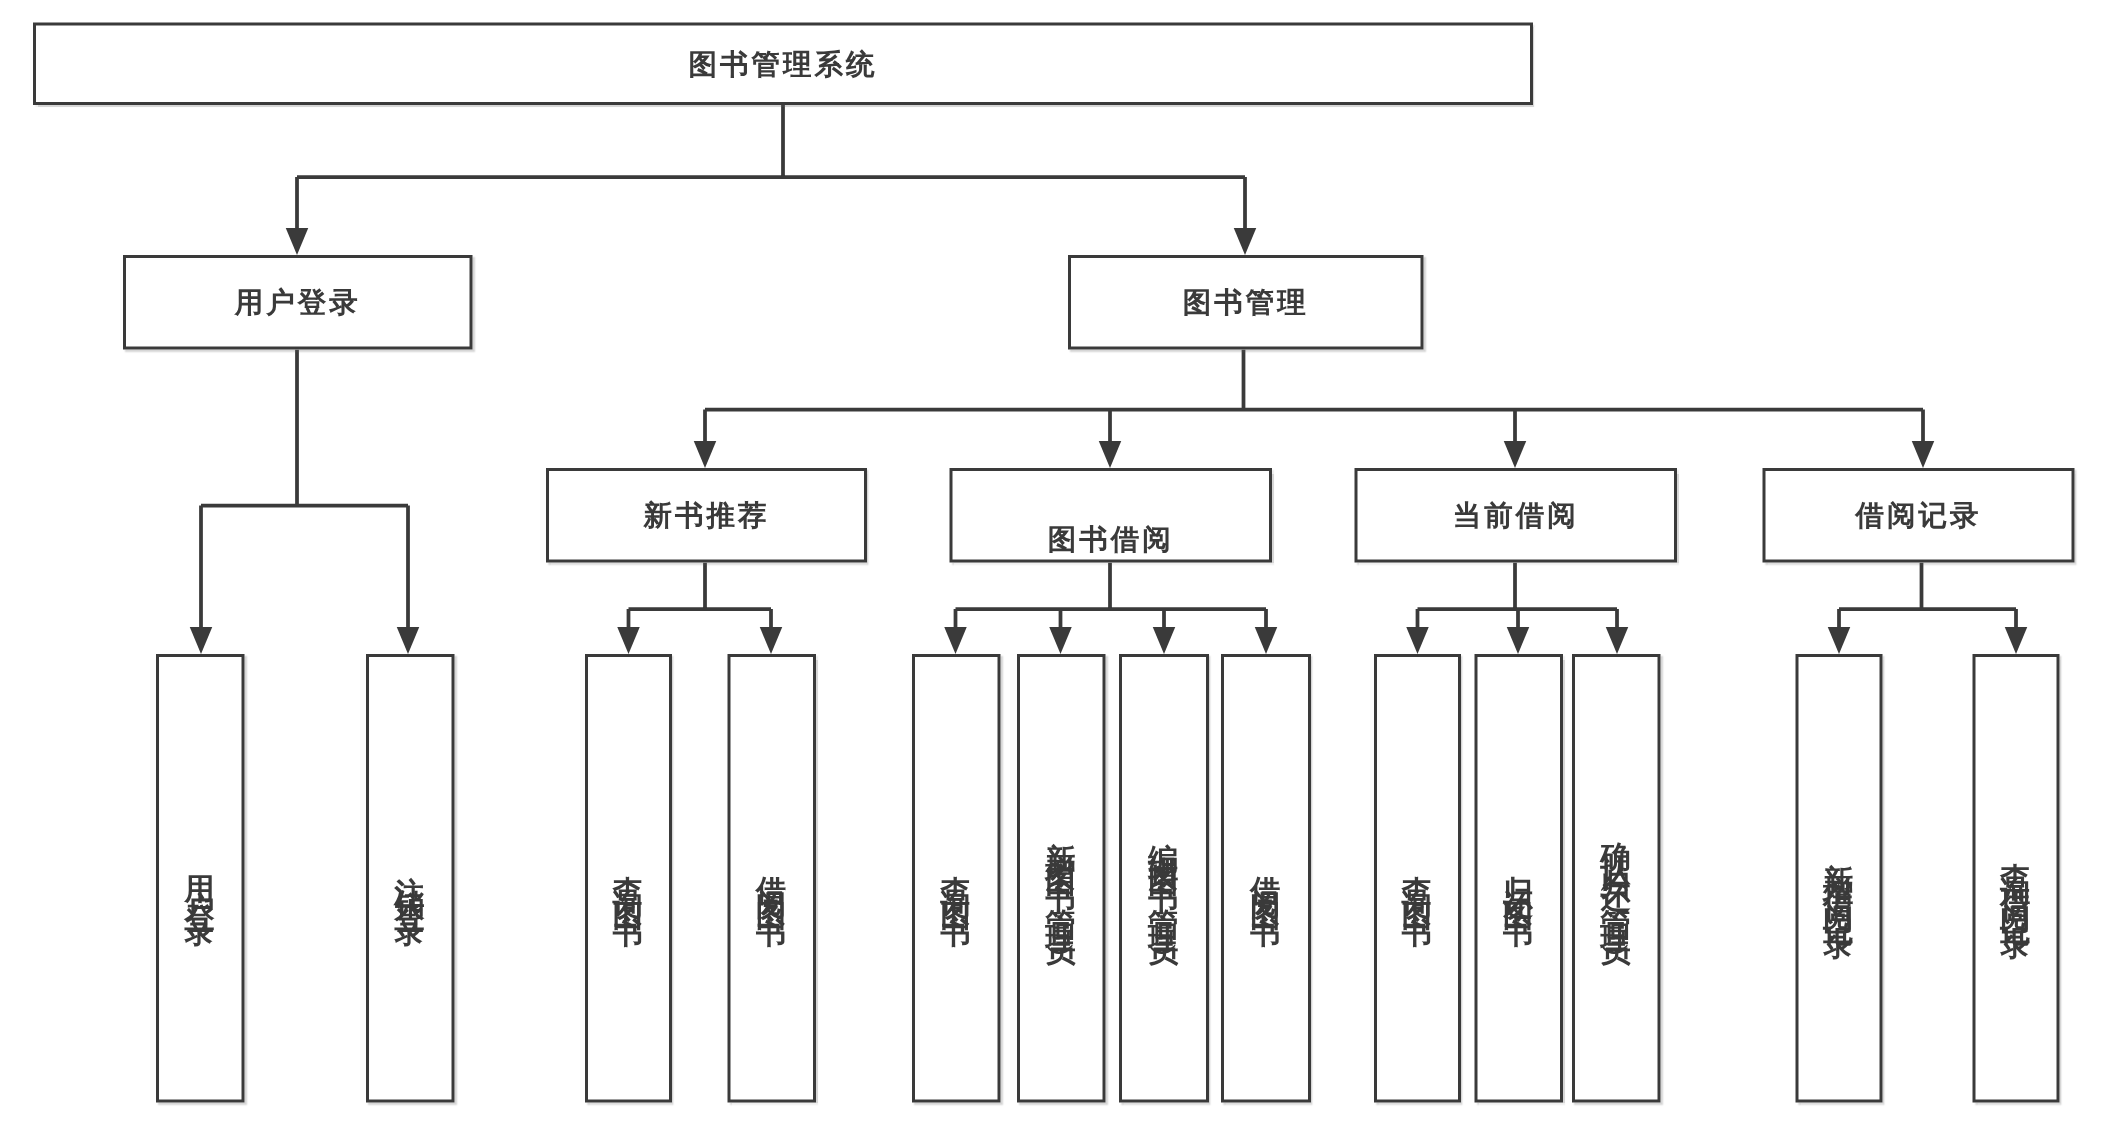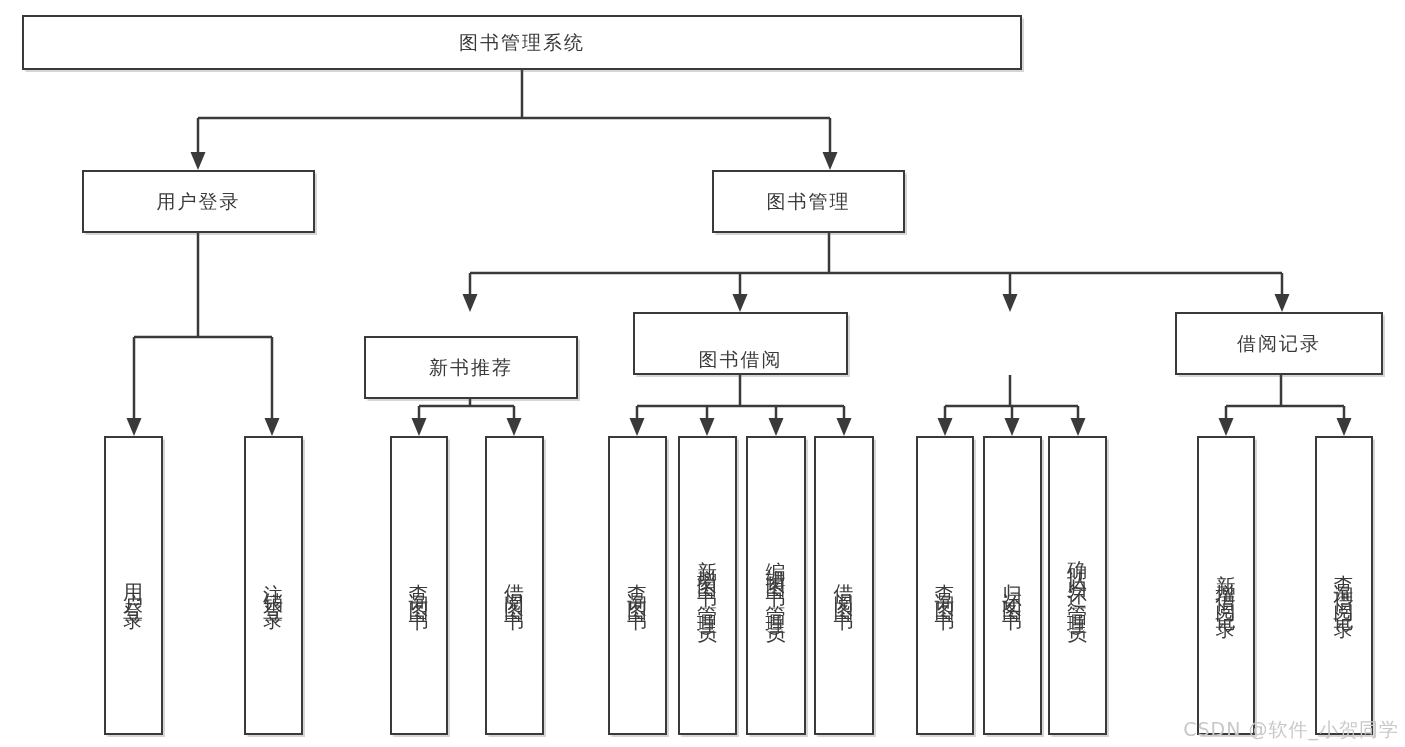--- a/index.html
+++ b/index.html
@@ -7,20 +7,21 @@
     padding: 0;
     background: #ffffff;
   }
   .stage {
     position: relative;
     width: 1405px;
     height: 747px;
     background: #ffffff;
     font-family: "DejaVu Sans", "Liberation Sans", sans-serif;
     overflow: hidden;
+    font-weight: bold;
   }
   svg.wires {
     position: absolute;
     left: 0; top: 0;
     width: 1405px;
     height: 747px;
   }
   svg.wires path {
     fill: none;
     stroke: #3a3a3a;
@@ -112,29 +113,32 @@
     </g>
   </svg>
 
   <div class="box hbox" style="left:22px; top:15px; width:1000px; height:55px;">
     <span>图书管理系统</span>
   </div>
 
   <div class="box hbox" style="left:82px; top:170px; width:233px; height:63px;">
     <span>用户登录</span>
   </div>
-  <div class="box hbox" style="left:712px; top:170px; width:193px; height:63px;">
+  <div class="box hbox" style="left:712px; top:170px; width:237px; height:63px;">
     <span>图书管理</span>
   </div>
 
-  <div class="box hbox" style="left:364px; top:312px; width:214px; height:63px;margin-top:24px;">
+  <div class="box hbox" style="left:364px; top:312px; width:214px; height:63px;">
     <span>新书推荐</span>
   </div>
   <div class="box hbox" style="left:633px; top:312px; width:215px; height:63px;align-items:flex-end;">
     <span>图书借阅</span>
+  </div>
+  <div class="box hbox" style="left:903px; top:312px; width:215px; height:63px;">
+    <span>当前借阅</span>
   </div>
   <div class="box hbox" style="left:1175px; top:312px; width:208px; height:63px;">
     <span>借阅记录</span>
   </div>
 
   <div class="box vbox" style="left:104px; top:436px; width:59px; height:299px;">
     <span class="vtext">用户登录</span>
   </div>
   <div class="box vbox" style="left:244px; top:436px; width:59px; height:299px;">
     <span class="vtext">注销登录</span>
@@ -170,15 +174,14 @@
     <span class="vtext">确认归还（管理员）</span>
   </div>
 
   <div class="box vbox" style="left:1197px; top:436px; width:58px; height:299px;">
     <span class="vtext">新增借阅记录</span>
   </div>
   <div class="box vbox" style="left:1315px; top:436px; width:58px; height:299px;">
     <span class="vtext">查询借阅记录</span>
   </div>
 
-  <div class="watermark">CSDN @软件_小贺同学</div>
 
 </div>
 
 </body></html>

